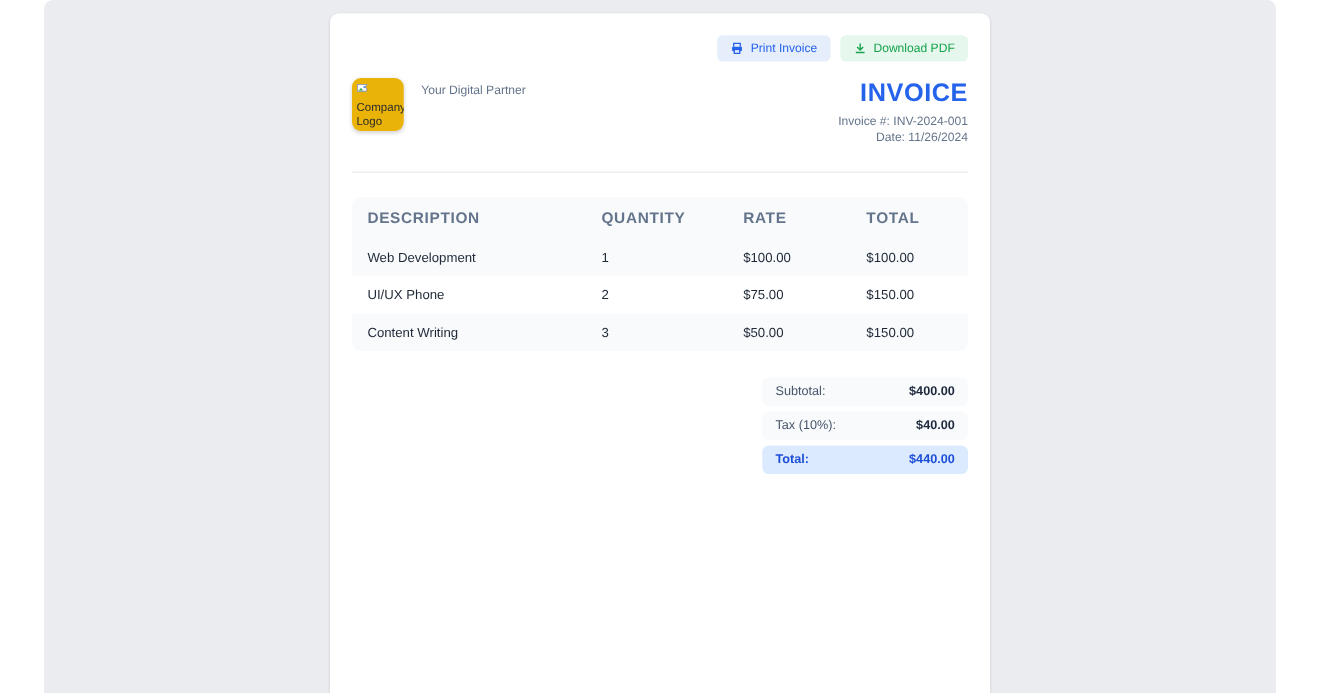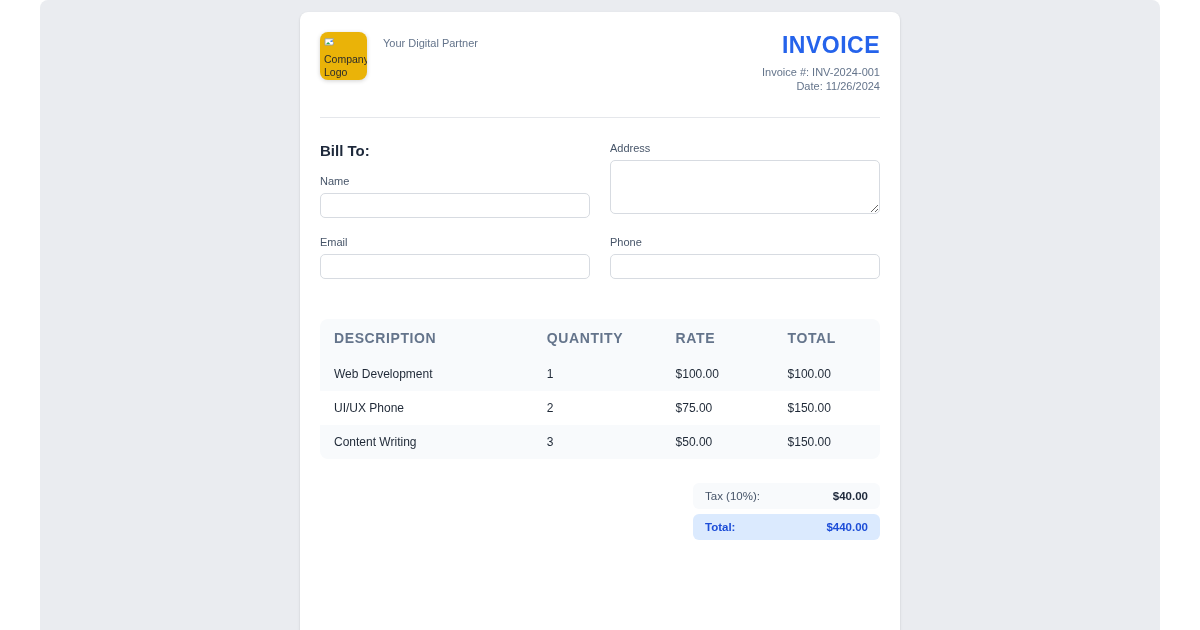--- a/index.html
+++ b/index.html
@@ -60,20 +60,42 @@
   .totals-row .t-value { font-size:11.5px; font-weight:700; color:#1e293b; }
   .totals-row.grand { background:#dbeafe; }
   .totals-row.grand .t-label, .totals-row.grand .t-value { color:#1d4ed8; font-weight:700; }
 </style>
 </head>
 <body>
 
 <div class="outer">
   <div class="card">
 
+    <div class="actions">
+      <button class="btn btn-print">
+        <span>
+          <svg width="12" height="12" viewBox="0 0 24 24" fill="none" stroke="#2563eb" stroke-width="2.4">
+              <path d="M6 9V3h12v6"></path>
+              <rect x="3" y="9" width="18" height="8" rx="1.5" fill="#2563eb" stroke="none"></rect>
+              <rect x="7" y="14" width="10" height="7" fill="#e7eefb" stroke="#2563eb"></rect>
+            </svg>
+        </span>
+        <span>Print Invoice</span>
+      </button>
+      <button class="btn btn-download">
+        <span>
+          <svg width="12" height="12" viewBox="0 0 24 24" fill="none" stroke="#16a34a" stroke-width="2.6">
+              <path d="M12 3v11"></path>
+              <path d="M6.5 9.5 12 15l5.5-5.5" fill="none"></path>
+              <path d="M4 19.5h16"></path>
+            </svg>
+        </span>
+        <span>Download PDF</span>
+      </button>
+    </div>
 
     <div class="brand-row">
       <div class="brand-left">
         <div class="logo-box">
           <span>
             <svg width="13" height="11" viewBox="0 0 16 14">
                 <path d="M1 1h11l-2 3 2 2-1 3H1z" fill="#fff" stroke="#9aa0a6" stroke-width="1.2"></path>
                 <path d="M2 8l3-3 3 3z" fill="#34a853"></path>
                 <circle cx="9" cy="4" r="1.2" fill="#4285f4"></circle>
               </svg>
@@ -88,43 +110,20 @@
         <div class="invoice-title">INVOICE</div>
         <div class="invoice-meta">
           <div>Invoice #: INV-2024-001</div>
           <div>Date: 11/26/2024</div>
         </div>
       </div>
     </div>
 
     <hr class="divider">
 
-    <div class="billto-grid">
-      <div>
-        <div class="billto-heading">Bill To:</div>
-        <div class="field">
-          <label>Name</label>
-          <input type="text" value="" style="">
-        </div>
-        <div class="field">
-          <label>Email</label>
-          <input type="text" value="" style="">
-        </div>
-      </div>
-      <div>
-        <div class="field" style="margin-top:2px;">
-          <label>Address</label>
-          <textarea style=""></textarea>
-        </div>
-        <div class="field">
-          <label>Phone</label>
-          <input type="text" value="" style="">
-        </div>
-      </div>
-    </div>
 
     <table class="items">
       <thead>
         <tr>
           <th class="col-desc">Description</th>
           <th class="col-qty">Quantity</th>
           <th class="col-rate">Rate</th>
           <th class="col-total">Total</th>
         </tr>
       </thead>
@@ -145,20 +144,24 @@
           <td>Content Writing</td>
           <td>3</td>
           <td>$50.00</td>
           <td>$150.00</td>
         </tr>
       </tbody>
     </table>
 
     <div class="totals">
       <div class="totals-row">
+        <span class="t-label">Subtotal:</span>
+        <span class="t-value">$400.00</span>
+      </div>
+      <div class="totals-row">
         <span class="t-label">Tax (10%):</span>
         <span class="t-value">$40.00</span>
       </div>
       <div class="totals-row grand">
         <span class="t-label">Total:</span>
         <span class="t-value">$440.00</span>
       </div>
     </div>
 
   </div>

